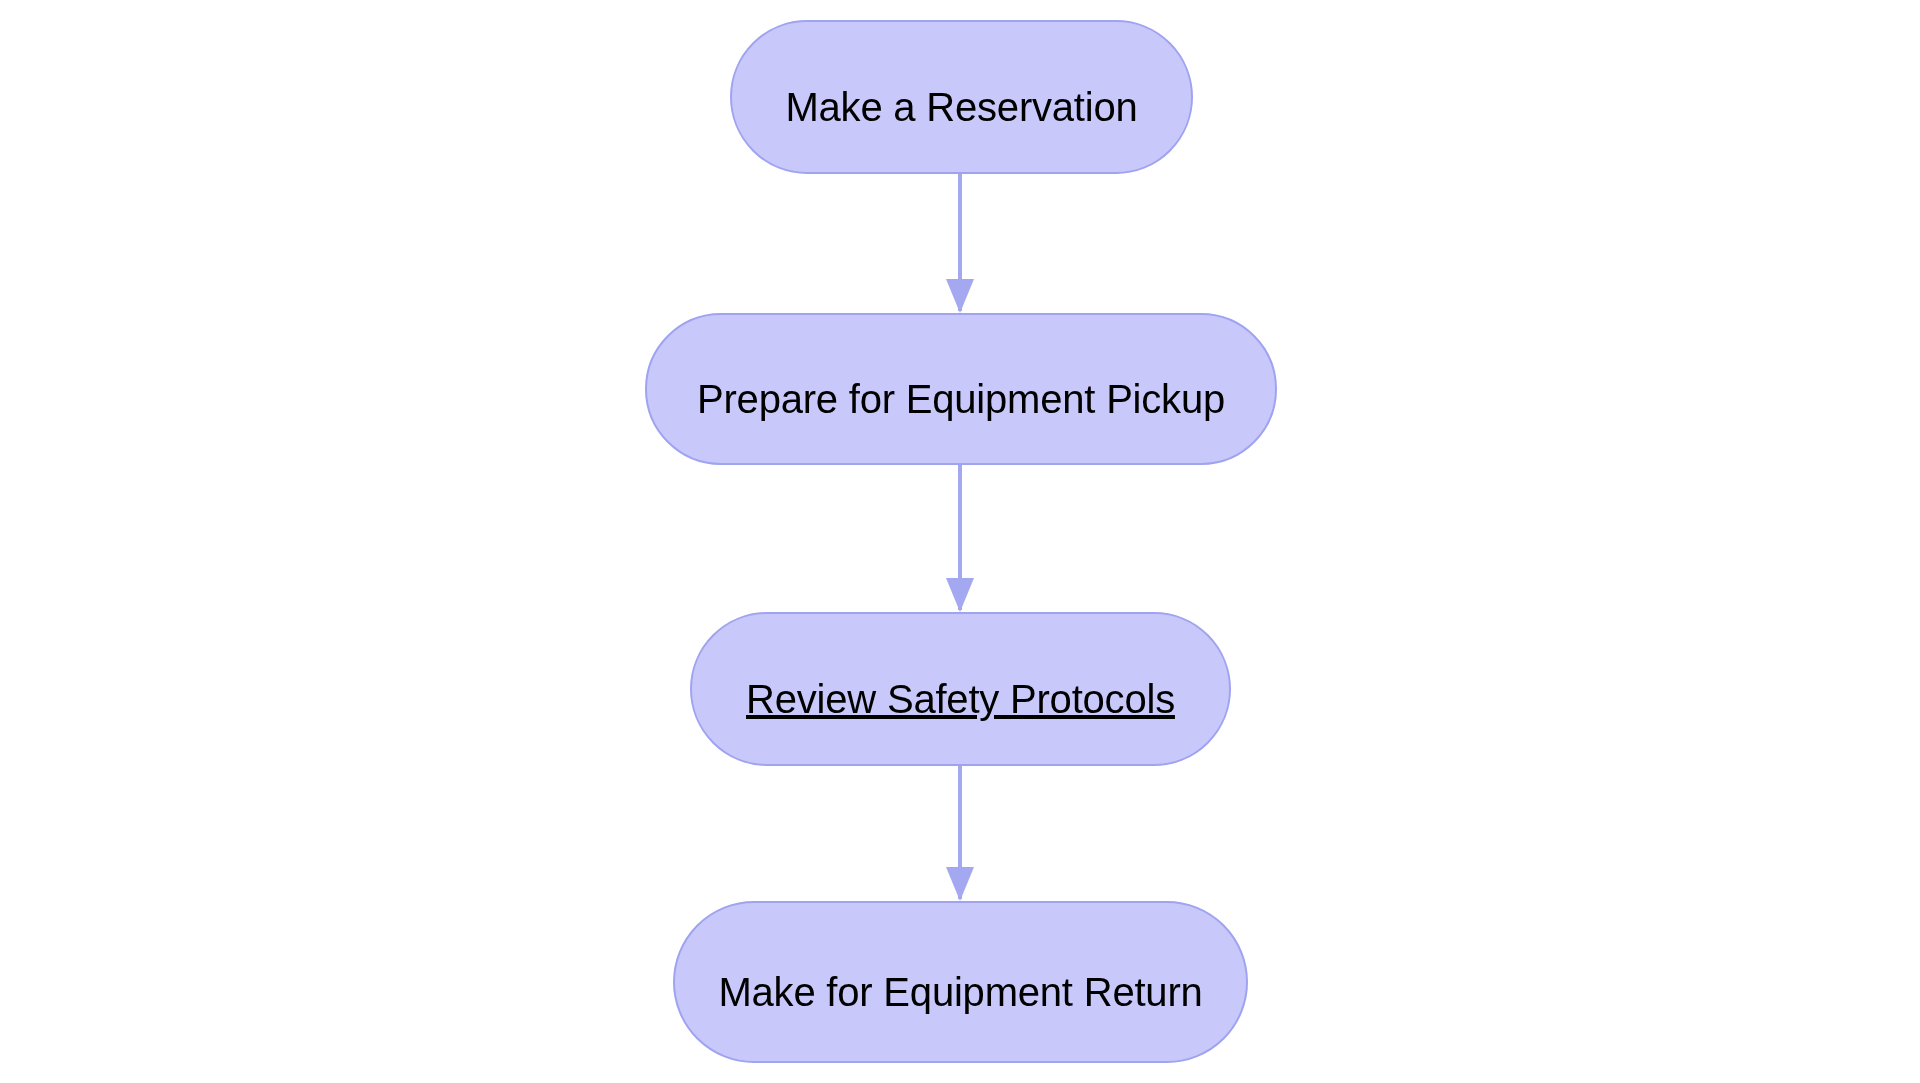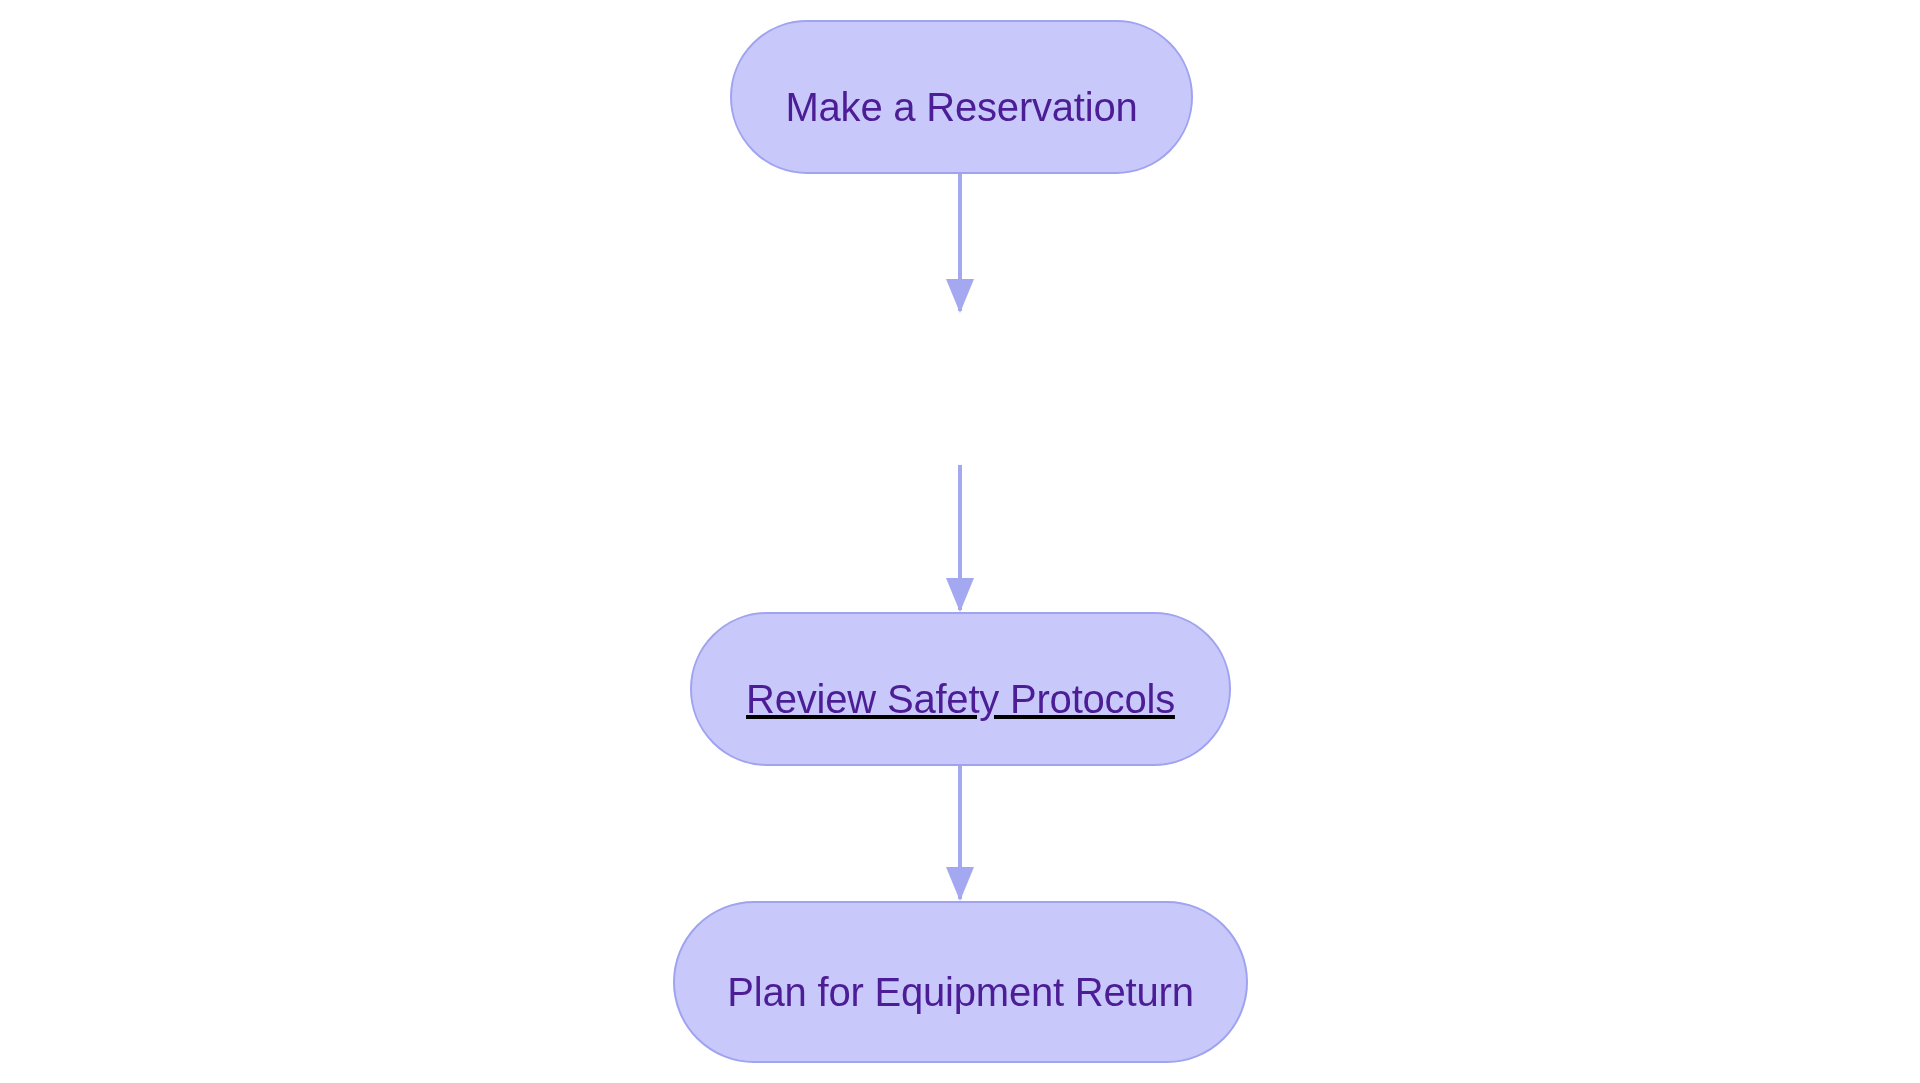--- a/index.html
+++ b/index.html
@@ -36,21 +36,21 @@
     box-sizing: border-box;
     background: #c8c9fa;
     border: 2px solid #9fa3f0;
     display: flex;
     align-items: center;
     justify-content: center;
     text-align: center;
   }
 
   .node-label {
-    color: #4c1d95;
+    color: #000000;
     font-family: "Liberation Sans", sans-serif;
     font-size: 40px;
     font-weight: 400;
     line-height: 1.2;
     letter-spacing: -0.2px;
     white-space: nowrap;
     margin-top: 20px;
   }
 
   
@@ -103,22 +103,25 @@
 
     <line x1="960" y1="465" x2="960" y2="610" stroke="#a3a8f0" stroke-width="4" marker-end="url(#arrowhead-big)"></line>
 
     <line x1="960" y1="766" x2="960" y2="899" stroke="#a3a8f0" stroke-width="4" marker-end="url(#arrowhead-big)"></line>
   </svg>
 
   <div class="node" id="node-1">
     <span class="node-label">Make a Reservation</span>
   </div>
 
+  <div class="node" id="node-2">
+    <span class="node-label">Prepare for Equipment Pickup</span>
+  </div>
 
   <div class="node" id="node-3">
     <span class="node-label">Review Safety Protocols</span>
   </div>
 
   <div class="node" id="node-4">
-    <span class="node-label">Plan for Equipment Return</span>
+    <span class="node-label">Make for Equipment Return</span>
   </div>
 
 </div>
 
 </body></html>

